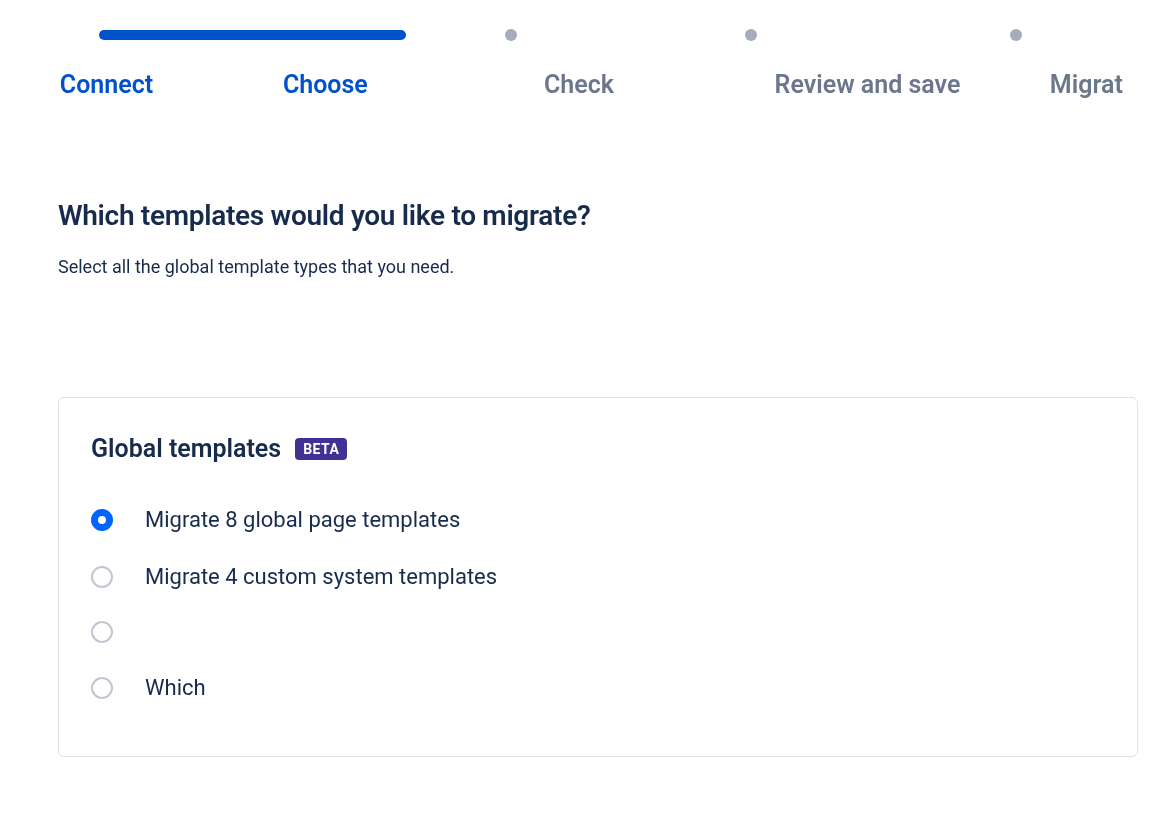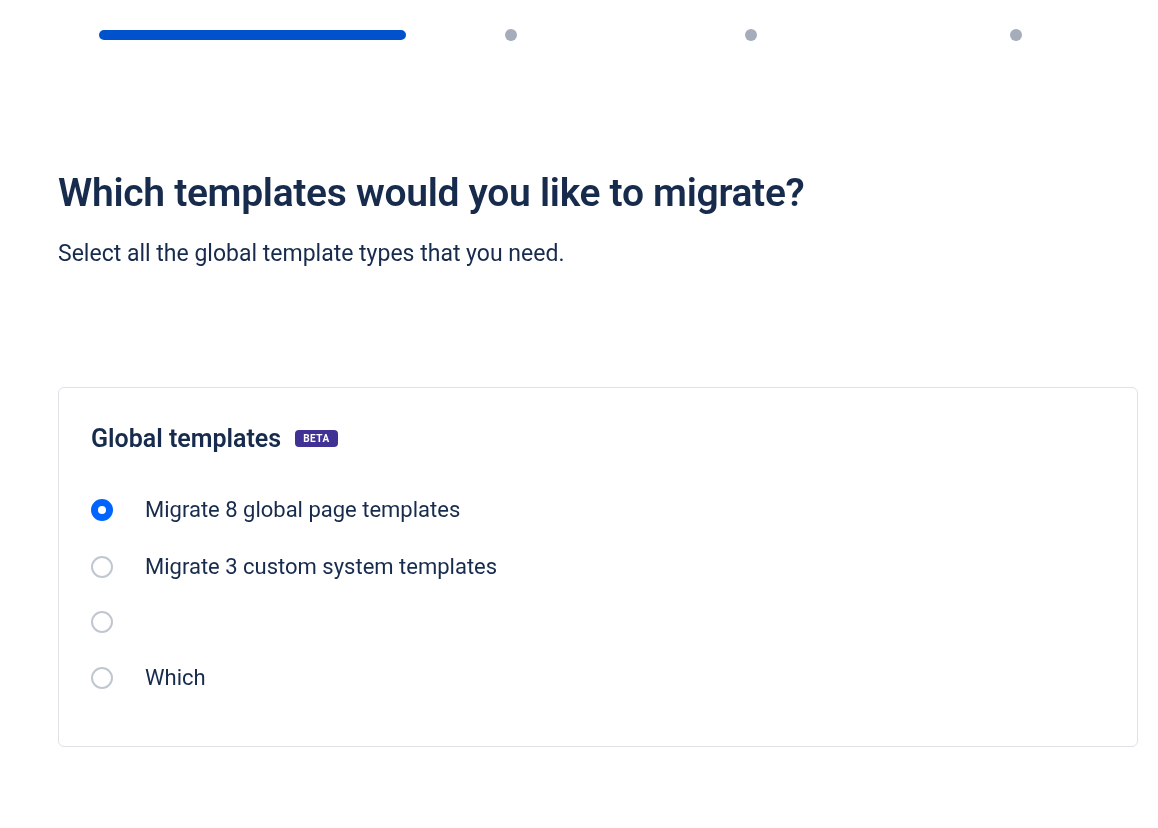--- a/index.html
+++ b/index.html
@@ -52,28 +52,28 @@
     border-radius:10px;
   }
 
   
   .content {
     padding: 100px 0 0 58px;
     max-width: 1080px;
   }
   h1.title {
     margin: 0 0 24px 0;
-    font-size: 39px;
+    font-size: 28px;
     font-weight: 600;
     letter-spacing: -0.3px;
     color: #172B4D;
   }
   p.subtitle {
     margin: 0;
-    font-size: 23px;
+    font-size: 18px;
     color: #172B4D;
   }
 
   
   .card {
     margin-top: 120px;
     border: 1px solid #DFE1E6;
     border-radius: 6px;
     padding: 36px 20px 40px 32px;
     width: 1080px;
@@ -85,21 +85,21 @@
     margin-bottom: 28px;
   }
   .card-title {
     font-size: 25px;
     font-weight: 600;
     color: #172B4D;
   }
   .badge {
     background: #403294;
     color: #ffffff;
-    font-size: 10px;
+    font-size: 14px;
     font-weight: 700;
     letter-spacing: 0.5px;
     padding: 3px 8px;
     border-radius: 4px;
   }
 
   .options { }
   .option {
     display: flex;
     align-items: center;
@@ -145,40 +145,57 @@
         <div class="dot"></div>
       </div>
     <div style="flex:0 0 270px; display:flex; justify-content:center;">
         <div class="dot"></div>
       </div>
     <div style="flex:0 0 260px; display:flex; justify-content:center;">
         <div class="dot"></div>
       </div>
   </div>
 
+  <div style="display:flex;">
+    <div class="step connect">
+      <div class="step-label active">Connect</div>
+    </div>
+    <div class="step choose">
+      <div class="step-label active">Choose</div>
+    </div>
+    <div class="step check">
+      <div class="step-label inactive">Check</div>
+    </div>
+    <div class="step review">
+      <div class="step-label inactive">Review and save</div>
+    </div>
+    <div class="step migrate">
+      <div class="step-label inactive">Migrat</div>
+    </div>
+  </div>
 </div>
 
 <div class="content">
   <h1 class="title">Which templates would you like to migrate?</h1>
   <p class="subtitle">Select all the global template types that you need.</p>
 
   <div class="card">
     <div class="card-head">
       <span class="card-title">Global templates</span>
       <span class="badge">BETA</span>
     </div>
 
     <div class="options">
       <div class="option">
         <div class="radio selected"></div>
         <span class="option-label">Migrate 8 global page templates</span>
       </div>
       <div class="option">
         <div class="radio"></div>
-        <span class="option-label">Migrate 3 custom system templates</span>
+        <span class="option-label">Migrate 4 custom system templates</span>
       </div>
       <div class="option">
         <div class="radio"></div>
       </div>
       <div class="option">
         <div class="radio"></div>
         <span class="option-label">Which</span>
       </div>
     </div>
   </div>

